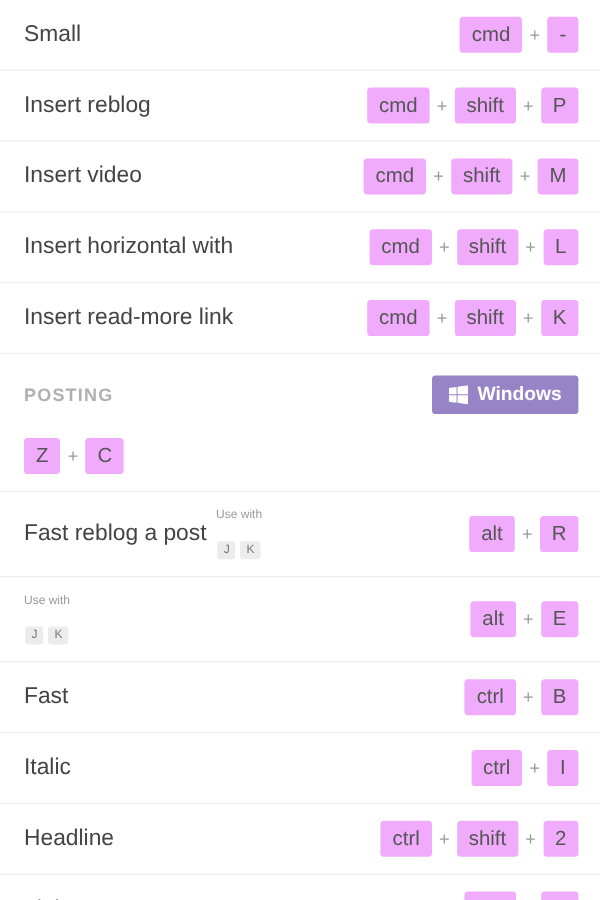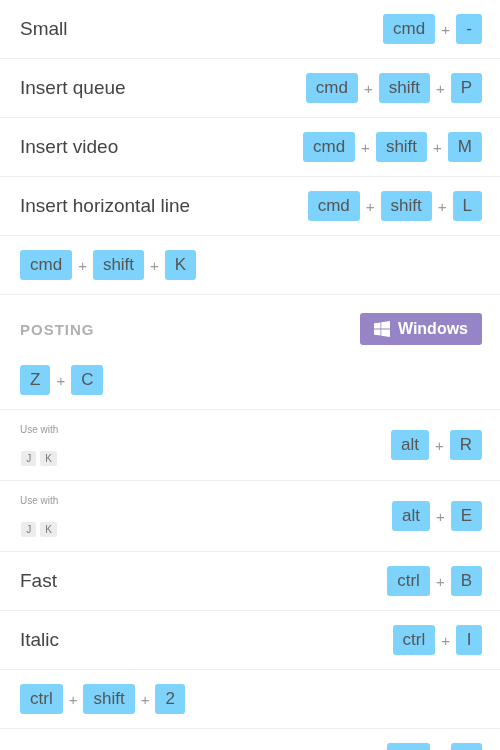--- a/index.html
+++ b/index.html
@@ -22,21 +22,21 @@
       display: flex;
       align-items: center;
       gap: 8px;
     }
     .keys {
       display: flex;
       align-items: center;
       gap: 6px;
     }
     .key {
-      background: #7dd3fc;
+      background: #f0abfc;
       color: #555;
       font-size: 17px;
       padding: 5px 10px;
       border-radius: 3px;
       min-width: 26px;
       text-align: center;
       display: inline-block;
     }
     .plus {
       color: #999;
@@ -104,21 +104,21 @@
         <span>Small</span>
       </div>
       <div class="keys">
         <span class="key">cmd</span>
         <span class="plus">+</span>
         <span class="key">-</span>
       </div>
     </div>
     <div class="row">
       <div class="label">
-        <span>Insert queue</span>
+        <span>Insert reblog</span>
       </div>
       <div class="keys">
         <span class="key">cmd</span>
         <span class="plus">+</span>
         <span class="key">shift</span>
         <span class="plus">+</span>
         <span class="key">P</span>
       </div>
     </div>
     <div class="row">
@@ -128,31 +128,34 @@
       <div class="keys">
         <span class="key">cmd</span>
         <span class="plus">+</span>
         <span class="key">shift</span>
         <span class="plus">+</span>
         <span class="key">M</span>
       </div>
     </div>
     <div class="row">
       <div class="label">
-        <span>Insert horizontal line</span>
+        <span>Insert horizontal with</span>
       </div>
       <div class="keys">
         <span class="key">cmd</span>
         <span class="plus">+</span>
         <span class="key">shift</span>
         <span class="plus">+</span>
         <span class="key">L</span>
       </div>
     </div>
     <div class="row">
+      <div class="label">
+        <span>Insert read-more link</span>
+      </div>
       <div class="keys">
         <span class="key">cmd</span>
         <span class="plus">+</span>
         <span class="key">shift</span>
         <span class="plus">+</span>
         <span class="key">K</span>
       </div>
     </div>
     <div class="section-header">
       <div class="section-title">POSTING</div>
@@ -165,20 +168,21 @@
     </div>
     <div class="row">
       <div class="keys">
         <span class="key">Z</span>
         <span class="plus">+</span>
         <span class="key">C</span>
       </div>
     </div>
     <div class="row">
       <div class="label">
+        <span>Fast reblog a post</span>
         <div class="usewith">
           <div class="usewith-label">Use with</div>
           <div class="usewith-keys">
             <span class="mini-key">J</span>
             <span class="mini-key">K</span>
           </div>
         </div>
       </div>
       <div class="keys">
         <span class="key">alt</span>
@@ -216,20 +220,23 @@
       <div class="label">
         <span>Italic</span>
       </div>
       <div class="keys">
         <span class="key">ctrl</span>
         <span class="plus">+</span>
         <span class="key">I</span>
       </div>
     </div>
     <div class="row">
+      <div class="label">
+        <span>Headline</span>
+      </div>
       <div class="keys">
         <span class="key">ctrl</span>
         <span class="plus">+</span>
         <span class="key">shift</span>
         <span class="plus">+</span>
         <span class="key">2</span>
       </div>
     </div>
     <div class="row">
       <div class="label">

